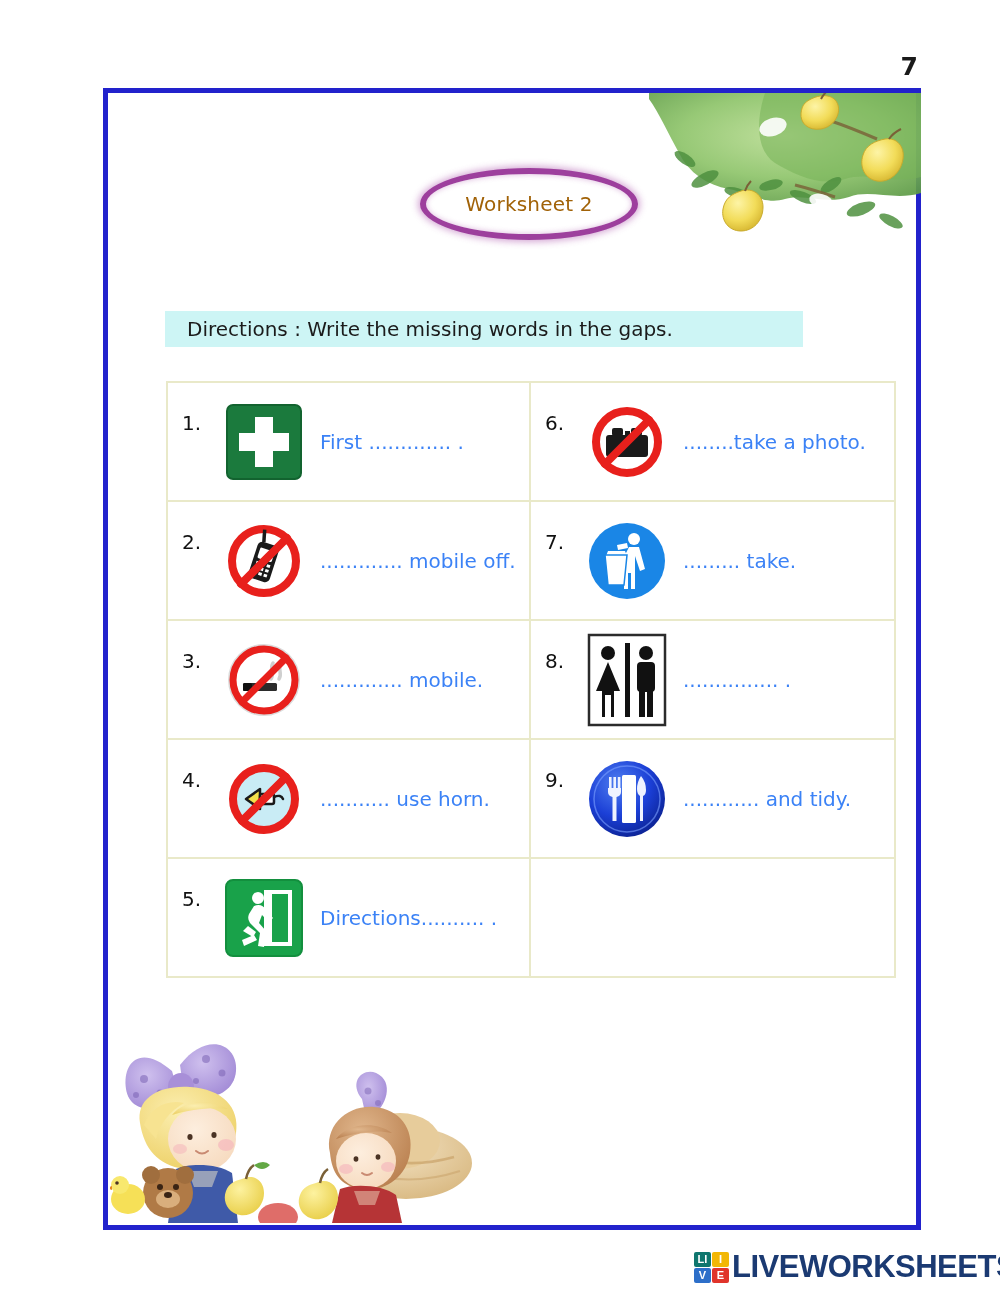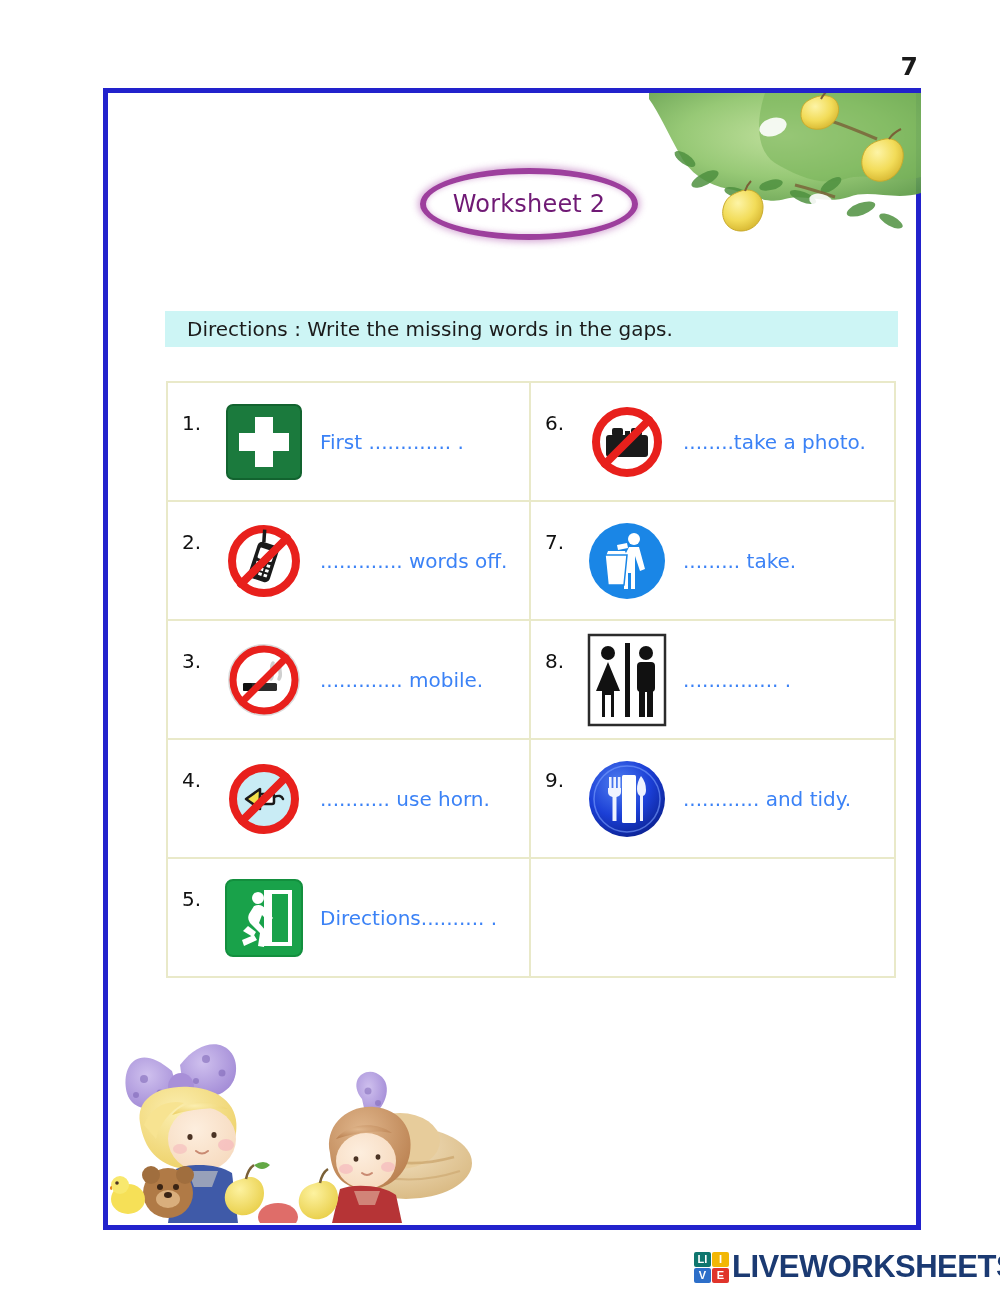--- a/index.html
+++ b/index.html
@@ -71,32 +71,32 @@
     background: #ffffff;
     box-shadow: 0 0 7px 2px rgba(160,60,160,.45),
                 inset 0 0 5px 1px rgba(170,80,170,.30);
   }
   .title-oval .oval-text {
     position: absolute;
     inset: 0;
     display: flex;
     align-items: center;
     justify-content: center;
-    font-size: 24px;
-    color: #701a75;
+    font-size: 20px;
+    color: #a16207;
     font-family: "DejaVu Sans", sans-serif;
     letter-spacing: .2px;
   }
 
   
   .directions {
     position: absolute;
     left: 57px;
     top: 218px;
-    width: 733px;
+    width: 638px;
     height: 36px;
     background: #cdf5f5;
     display: flex;
     align-items: center;
     padding-left: 22px;
     box-sizing: border-box;
     font-size: 20px;
     color: #1b1b1b;
     font-family: "DejaVu Sans", sans-serif;
   }
@@ -321,21 +321,21 @@
                   <rect x="46" y="49" width="3.5" height="3"></rect>
                 <rect x="35" y="54" width="3.5" height="3"></rect>
                   <rect x="40.5" y="54" width="3.5" height="3"></rect>
                   <rect x="46" y="54" width="3.5" height="3"></rect>
               </g>
               <path d="M36 24 L33 12" stroke="#1a1a1a" stroke-width="3.5" fill="none"></path>
             </g>
             <line x1="19" y1="65" x2="65" y2="19" stroke="#e8201c" stroke-width="8" stroke-linecap="round"></line>
           </svg>
         </span>
-        <span class="prompt">............. words off.</span>
+        <span class="prompt">............. mobile off.</span>
       </div>
       <div class="tcell">
         <span class="num">7.</span>
         <span class="sign-slot">
           <svg class="sign" width="80" height="80" viewBox="0 0 80 80" xmlns="http://www.w3.org/2000/svg">
             <circle cx="40" cy="40" r="38" fill="#1a86e6"></circle>
             <g fill="#ffffff">
               <circle cx="47" cy="18" r="6"></circle>
               <path d="M42 26 h10 l6 22 -5 2 -5 -15 v33 h-4 V52 h-3 v16 h-4 V36 Z"></path>
               <path d="M18 34 h22 l-3 30 h-16 Z" fill="#ffffff"></path>

